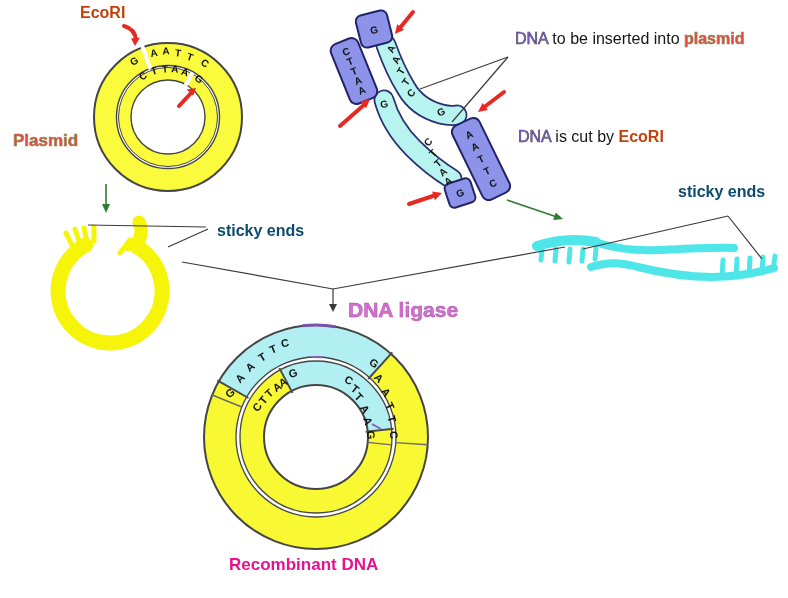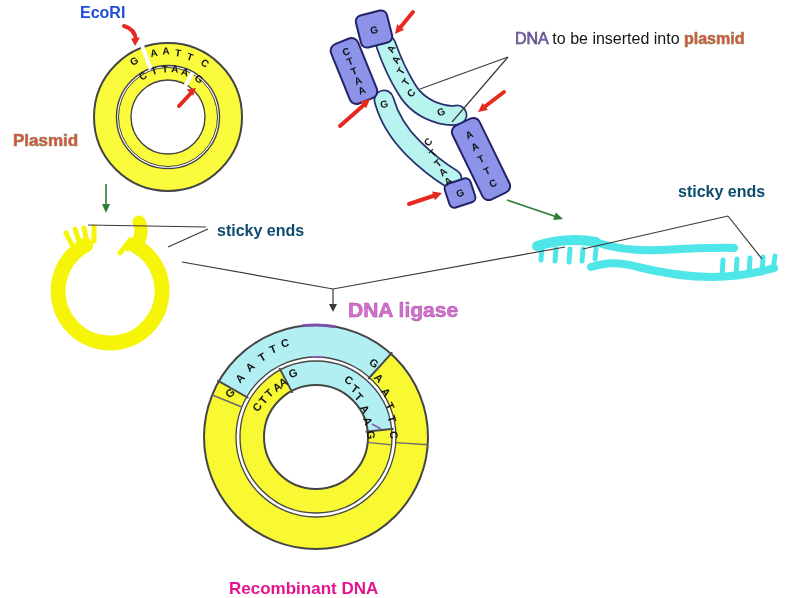--- a/index.html
+++ b/index.html
@@ -1,26 +1,26 @@
 <!DOCTYPE html>
 <html><head>
 <meta charset="utf-8">
 <style>
   html,body{margin:0;padding:0;background:#ffffff;}
   .canvas{position:relative;width:788px;height:598px;background:#ffffff;overflow:hidden;
           font-family:"Liberation Sans",sans-serif;}
   .canvas svg{position:absolute;left:0;top:0;font-family:"Liberation Sans",sans-serif;}
   .lbl{position:absolute;white-space:nowrap;line-height:1.1;}
   .b{font-weight:bold;}
-  .red{color:#1d4ed8;}
+  .red{color:#c2410c;}
   .green{color:#0c4a6e;}
   .cyanTxt{color:#8b5cf6;-webkit-text-stroke:0.6px #4a4a4a;font-weight:normal;}
   .yellowTxt{color:#ef4444;-webkit-text-stroke:0.7px #8f8f55;font-weight:bold;}
   .orchid{color:#d66fd1;-webkit-text-stroke:0.5px #a24fa2;}
-  .magenta{color:#e3148f;margin-top:24px;}
+  .magenta{color:#e3148f;}
   .black{color:#151515;font-weight:normal;text-align:center;}
   .seq{font-weight:bold;fill:#141414;}
 </style>
 </head>
 <body>
 
 <div class="canvas">
 
 <svg width="788" height="598" viewBox="0 0 788 598">
 
@@ -228,20 +228,23 @@
 </svg>
 
   <div class="lbl b red" style="left:80px;top:4px;font-size:16px;">EcoRI</div>
 
   <div class="lbl b yellowTxt" style="left:13px;top:132px;font-size:17px;">Plasmid</div>
 
   <div class="lbl" style="left:515px;top:30px;font-size:16px;">
     <span class="cyanTxt">DNA</span><span class="black"> to be inserted into </span><span class="yellowTxt">plasmid</span>
   </div>
 
+  <div class="lbl" style="left:518px;top:128px;font-size:16px;">
+    <span class="cyanTxt">DNA</span><span class="black"> is cut by </span><span class="b red">EcoRI</span>
+  </div>
 
   <div class="lbl b green" style="left:217px;top:222px;font-size:16px;">sticky ends</div>
 
   <div class="lbl b green" style="left:678px;top:183px;font-size:16px;">sticky ends</div>
 
   <div class="lbl b orchid" style="left:348px;top:298px;font-size:21px;">DNA ligase</div>
 
   <div class="lbl b magenta" style="left:229px;top:556px;font-size:17px;">Recombinant DNA</div>
 
 </div>

